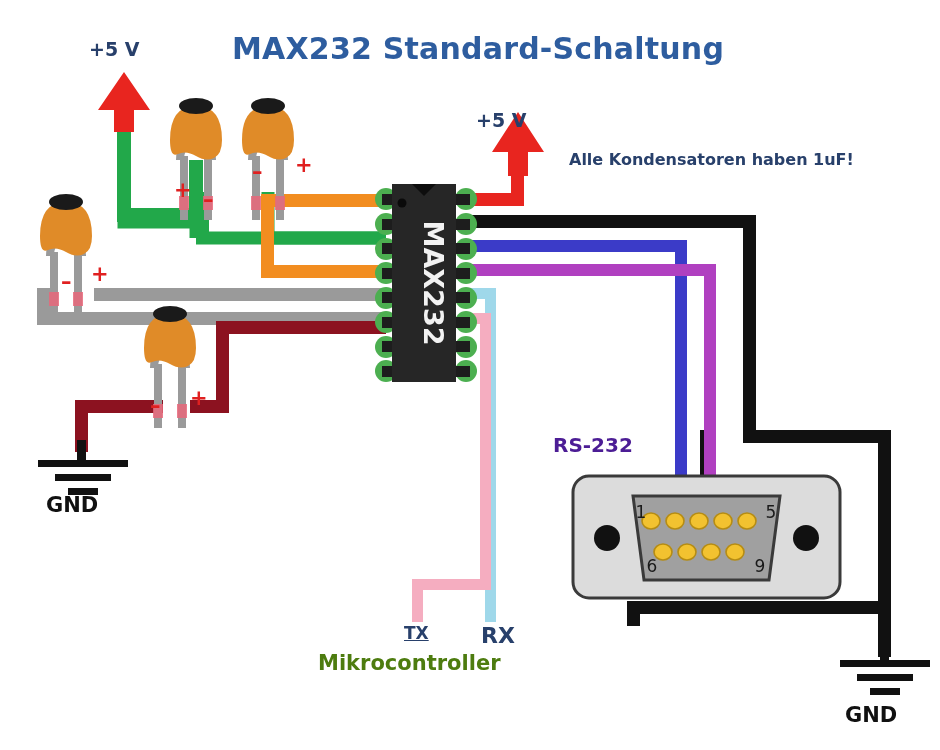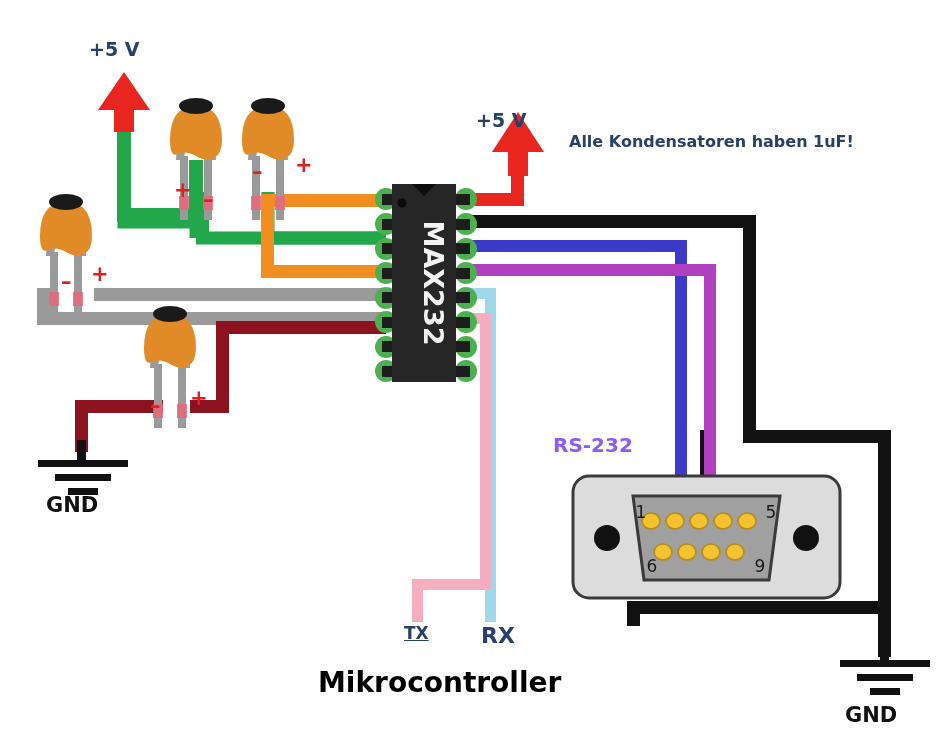--- a/index.html
+++ b/index.html
@@ -27,28 +27,28 @@
     line-height:1;
     font-weight:bold;
   }
   .title{
     left:232px; top:34px;
     font-size:30px;
     color:#2e5d9f;
     letter-spacing:.2px;
   }
   .note{
-    left:569px; top:134px;
+    left:569px; top:152px;
     font-size:16px;
     color:#28406b;
   }
   .v5a{ left:89px; top:40px; font-size:19px; color:#28406b; }
   .v5b{ left:476px; top:111px; font-size:19px; color:#28406b; }
-  .rs232{ left:553px; top:435px; font-size:20px; color:#8b5cf6; }
-  .mcu{ left:318px; top:653px; font-size:28px; color:#000000;margin-top:16px; }
+  .rs232{ left:553px; top:435px; font-size:20px; color:#4c1d95; }
+  .mcu{ left:318px; top:653px; font-size:21px; color:#4d7c0f; }
   .tx{ left:404px; top:625px; font-size:17px; color:#28406b;text-decoration:underline; }
   .rx{ left:481px; top:625px; font-size:22px; color:#28406b; }
   .gnd-l{ left:46px; top:495px; font-size:21px; color:#111111; }
   .gnd-r{ left:845px; top:705px; font-size:21px; color:#111111; }
   .plusminus{
     position:absolute;
     color:#e02020;
     font-weight:bold;
     font-size:21px;
     line-height:1;
@@ -272,20 +272,21 @@
       </g>
 
       <text x="641" y="518" fill="#1a1a1a" font-family="DejaVu Sans, Liberation Sans, sans-serif" font-size="17" text-anchor="middle">1</text>
       <text x="771" y="518" fill="#1a1a1a" font-family="DejaVu Sans, Liberation Sans, sans-serif" font-size="17" text-anchor="middle">5</text>
       <text x="652" y="572" fill="#1a1a1a" font-family="DejaVu Sans, Liberation Sans, sans-serif" font-size="17" text-anchor="middle">6</text>
       <text x="760" y="572" fill="#1a1a1a" font-family="DejaVu Sans, Liberation Sans, sans-serif" font-size="17" text-anchor="middle">9</text>
     </g>
 
   </svg>
 
+  <div class="lbl title">MAX232 Standard-Schaltung</div>
 
   <div class="lbl note">Alle Kondensatoren haben 1uF!</div>
 
   <div class="lbl v5a">+5 V</div>
 
   <div class="lbl v5b">+5 V</div>
 
   <div class="lbl rs232">RS-232</div>
 
   <div class="lbl mcu">Mikrocontroller</div>

